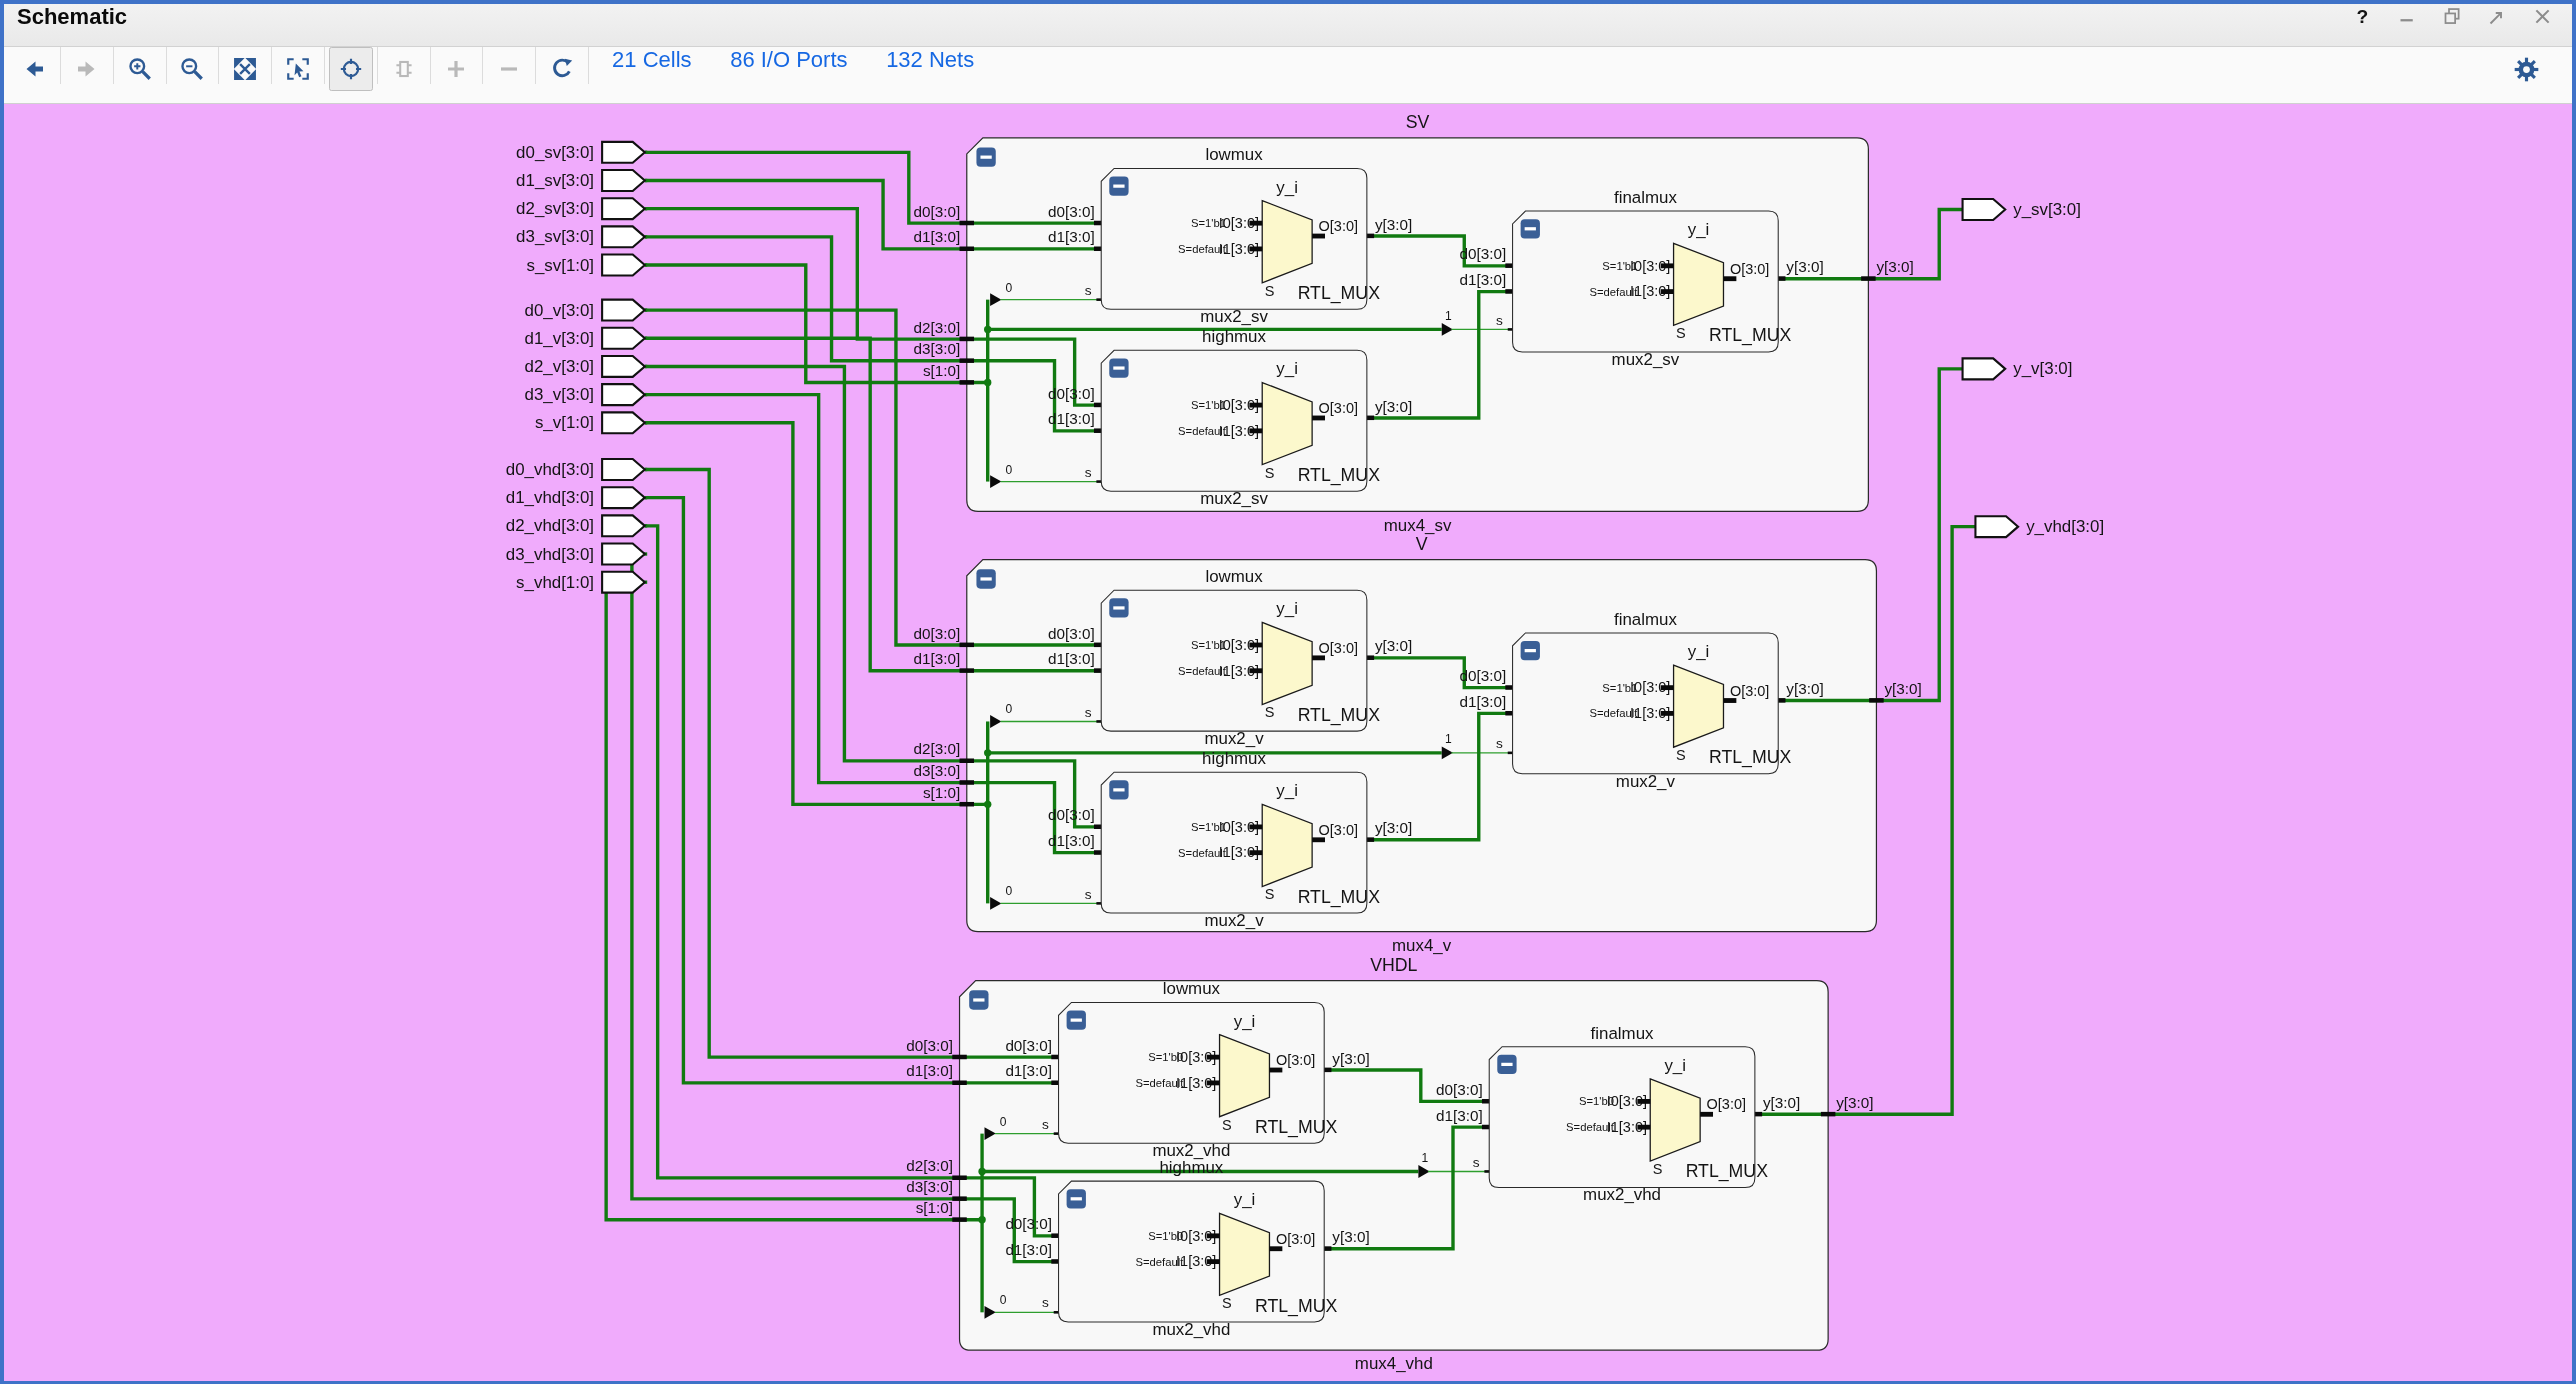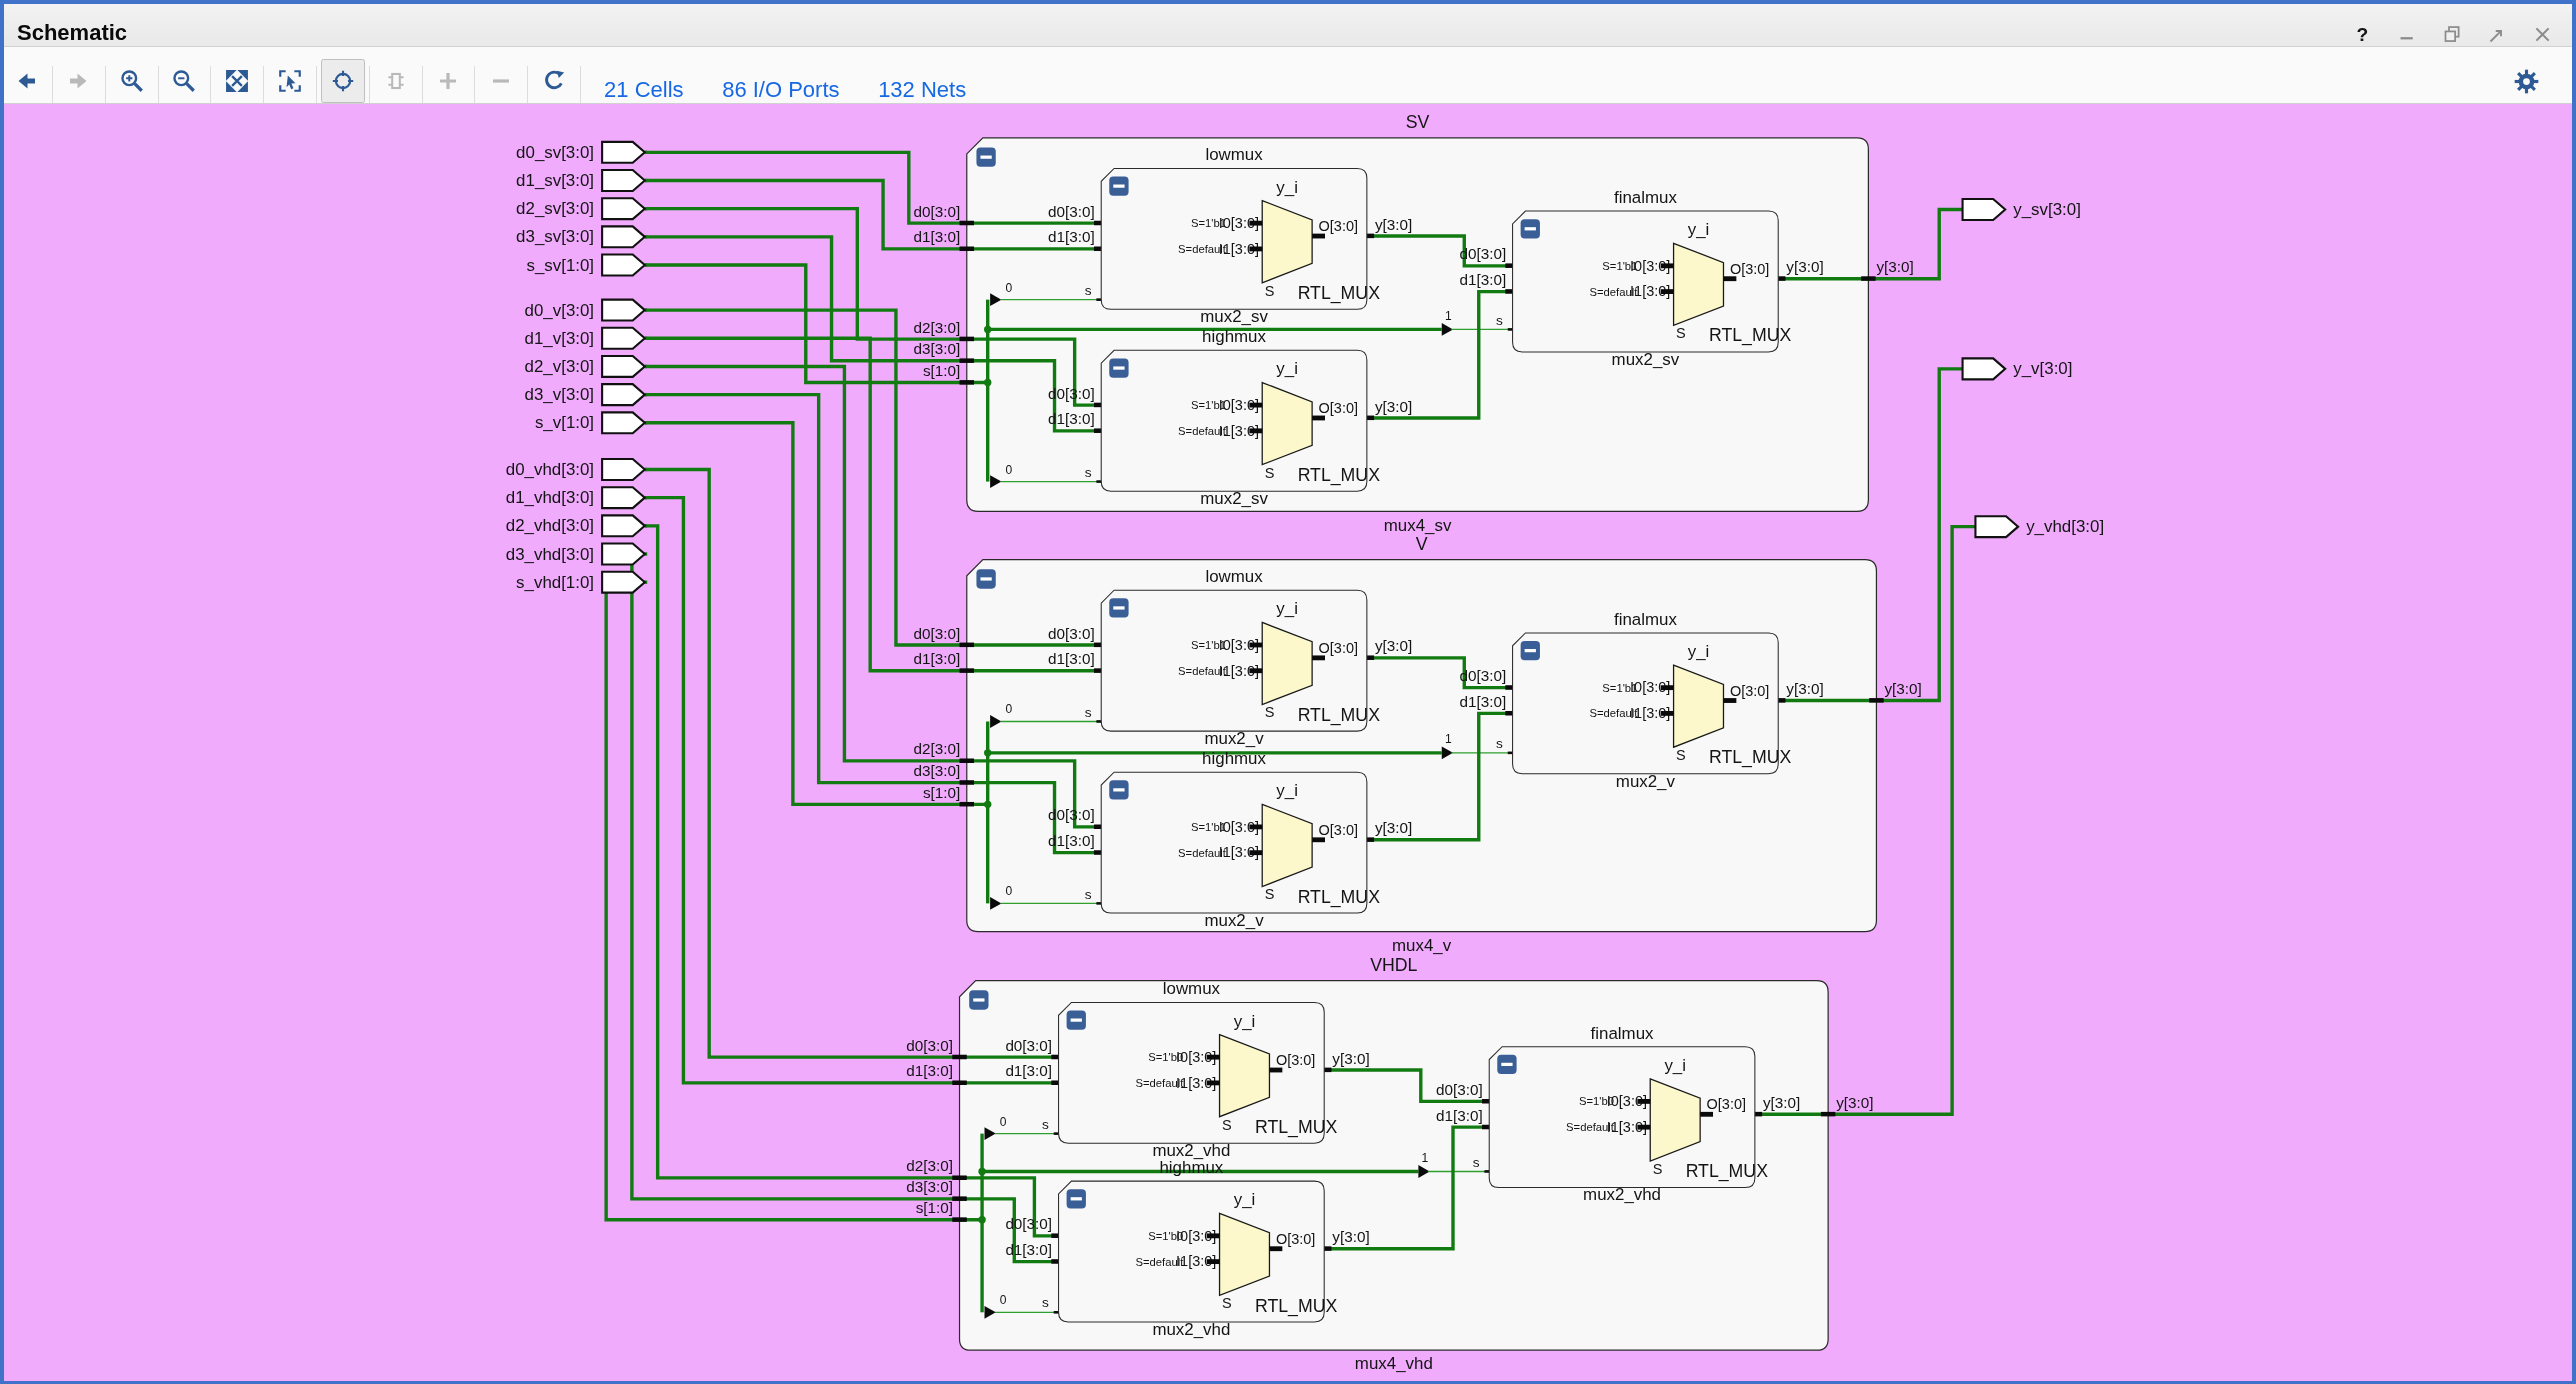--- a/index.html
+++ b/index.html
@@ -1,26 +1,26 @@
 <!DOCTYPE html>
 <html style="font-size:13px"><head>
 <meta charset="utf-8">
 <style>
   html,body{margin:0;padding:0;background:#c9c9c9;}
   .window{position:relative;width:2576px;height:1385px;box-sizing:border-box;
     border:4.8px solid #3f72c8;background:#ffffff;overflow:hidden;
     font-family:"Liberation Sans",sans-serif;}
   .titlebar{position:absolute;left:0;top:0;right:0;height:42px;z-index:3;
     background:linear-gradient(#f2f2f2,#e9e9e9);border-bottom:0.8px solid #d2d2d2;
-    display:flex;align-items:flex-end;}
+    display:flex;align-items:flex-start;}
   .titlebar .title{font-size:22px;font-weight:bold;color:#0a0a0a;padding-left:13px;}
   .winctl{margin-left:auto;display:flex;align-items:center;gap:21px;padding-right:17.7px;}
   .winctl .wbtn{width:24px;height:24px;display:flex;align-items:center;justify-content:center;cursor:default;}
   .toolbar{position:absolute;left:0;top:43px;right:0;height:56px;z-index:3;
-    background:#fafafa;border-bottom:0.8px solid #d0d0d0;display:flex;align-items:flex-end;padding-left:0;}
+    background:#fafafa;border-bottom:0.8px solid #d0d0d0;display:flex;align-items:flex-start;padding-left:8px;}
   .tbtn{width:42px;height:42px;display:flex;align-items:center;justify-content:center;border:0.8px solid transparent;border-radius:2.4px;}
   .tbtn.selected{background:#ececec;border:0.8px solid #bfbfbf;}
   .tsep{width:0.8px;height:37px;background:#dcdcdc;margin:0 4px;}
   .tlink{color:#1668e3;font-size:22px;margin:0 19.3px;white-space:nowrap;}
   .gear{margin-left:auto;margin-right:24px;}
   .canvas{position:absolute;inset:0;z-index:1;background:#f0abfc;}
   svg text{font-family:"Liberation Sans",sans-serif;fill:#141414;}
 </style>
 </head>
 <body>

